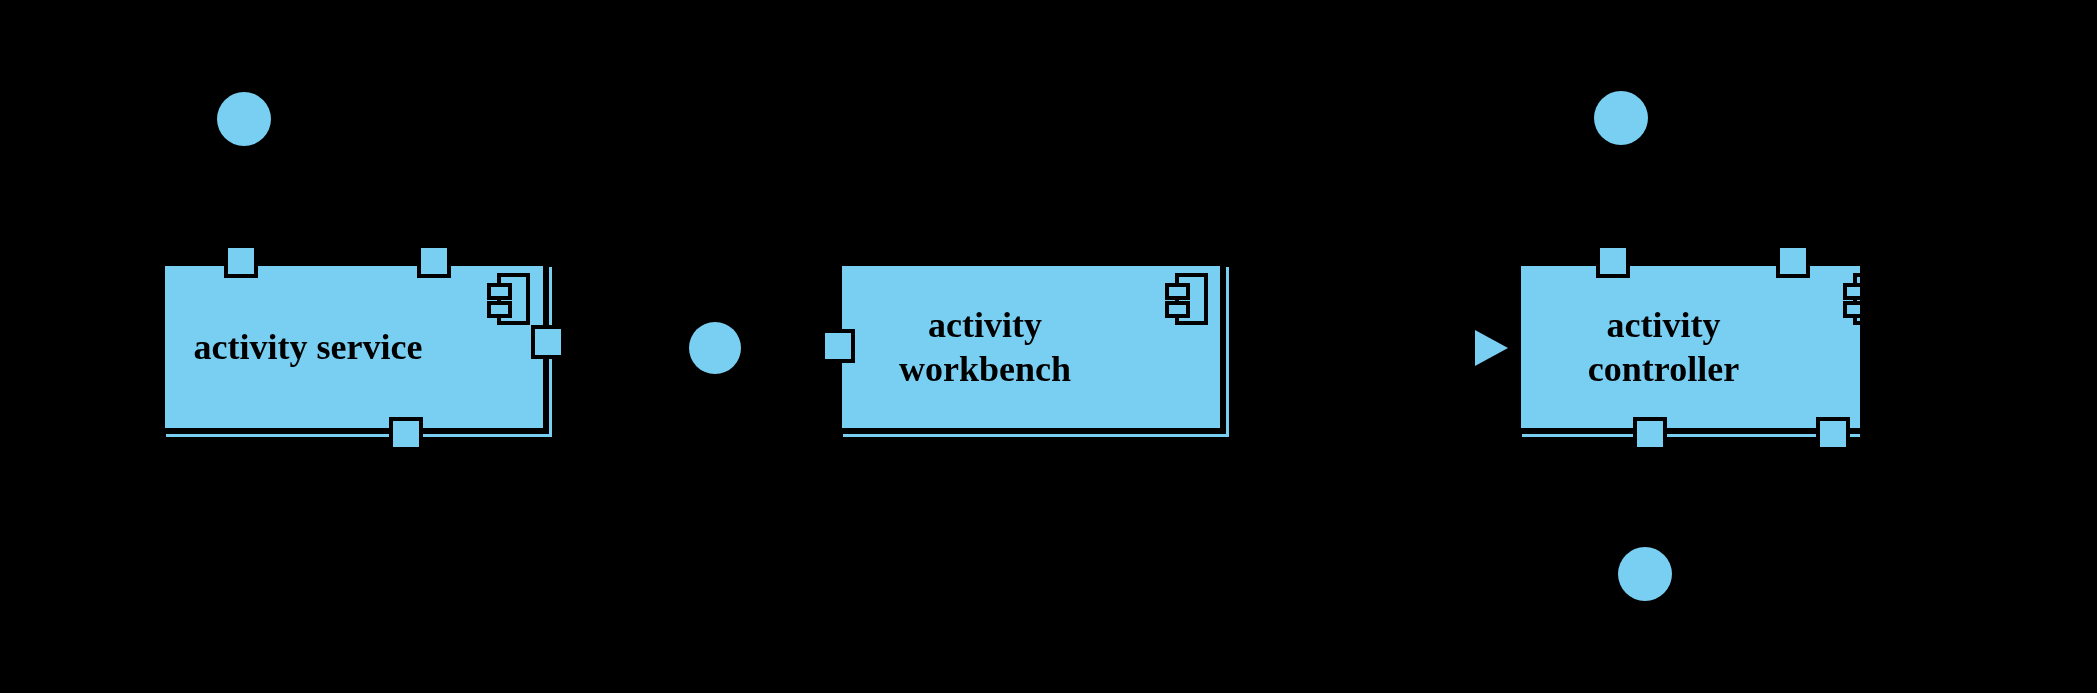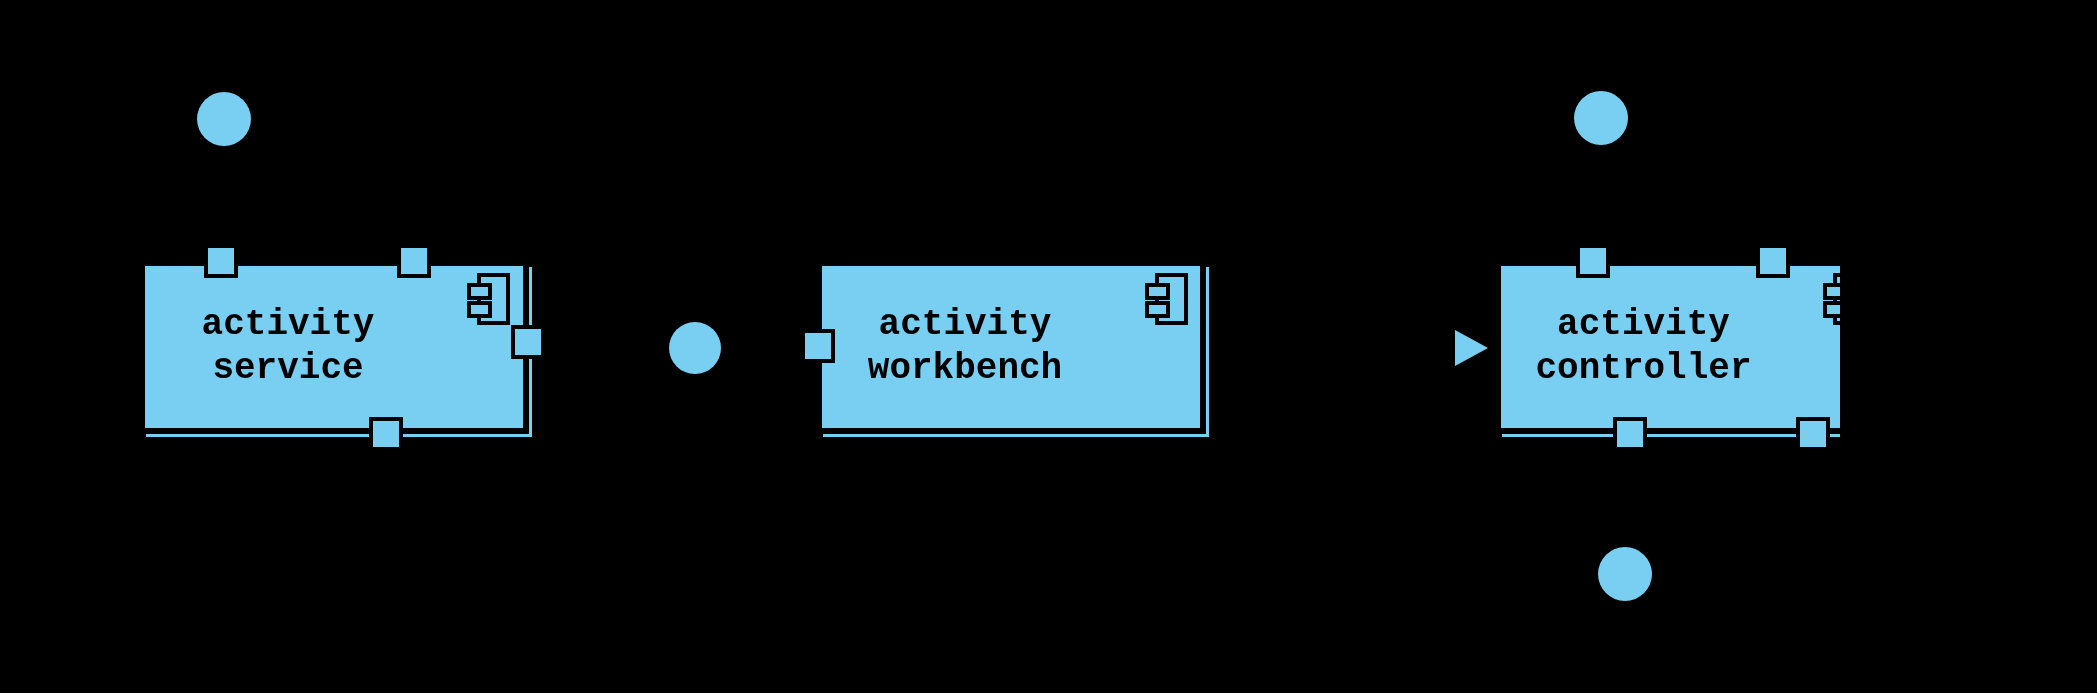--- a/index.html
+++ b/index.html
@@ -7,21 +7,22 @@
     --shape-fill:#79CFF2;
     --shape-outline:#000000;
     --label-text:#000000;
   }
   html,body{margin:0;padding:0;background:var(--background);}
   .canvas{
     position:relative;
     width:1840px;height:693px;
     background:var(--background);
     overflow:hidden;
-    font-family:Liberation Mono, monospace;
+    font-family:Liberation Serif, serif;
+    margin-left:20px;
   }
   .shadow{
     position:absolute;
     border-right:3px solid var(--shape-fill);
     border-bottom:3px solid var(--shape-fill);
     box-sizing:border-box;
   }
   .component{
     position:absolute;
     background:var(--shape-fill);

